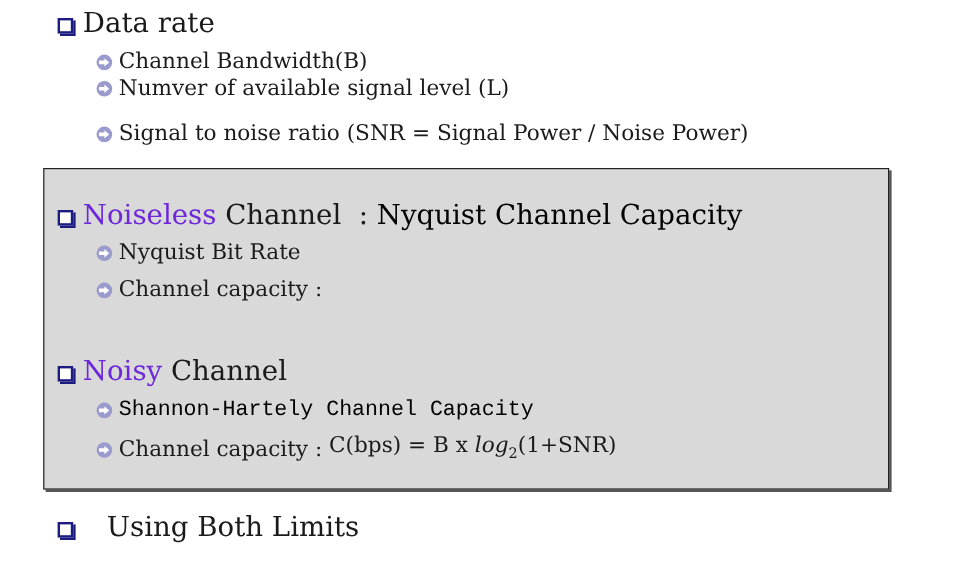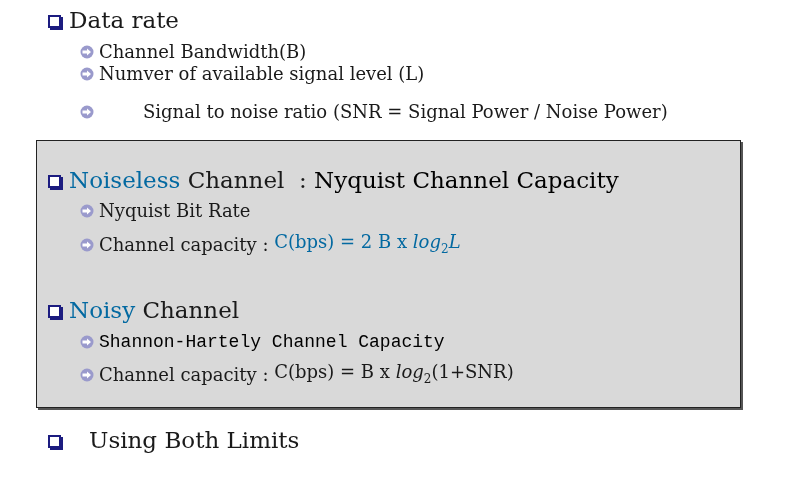--- a/index.html
+++ b/index.html
@@ -9,21 +9,21 @@
     }
     .l1 { position: absolute; left: 48px; font-size: 23px; line-height: 28px; white-space: nowrap; display: flex; align-items: center; justify-content: center; }
     .l2 { position: absolute; left: 80px; font-size: 18px; line-height: 24px; white-space: nowrap; display: flex; align-items: center; }
     .chk {
       display: inline-block; width: 13px; height: 13px; border: 2px solid #1c1c80; background: #fff;
       box-shadow: 2px 2px 0 #1c1c80; margin-right: 8px; box-sizing: border-box; position: relative; top: 1px;
     }
     .arr {
       display: inline-block; width: 14px; height: 14px; margin-right: 5px; position: relative; top: 0px;
     }
-    .red { color: #0369a1; }
+    .red { color: #6d28d9; }
     .blue { color: #000000; }
     .box {
       position: absolute; left: 36px; top: 140px; width: 703px; height: 266px;
       background: #d9d9d9; border: 1px solid #222; box-shadow: 2px 2px 0 #555;
     }
     .it { font-style: italic; }
     sub { font-size: 12px; }
   </style>
 </head>
 <body>
@@ -46,21 +46,21 @@
       <use href="#arrow-sym"></use>
     </svg>
   <span>Channel Bandwidth(B)</span>
 </div>
 <div class="l2" style="top:62px;">
   <svg class="arr">
       <use href="#arrow-sym"></use>
     </svg>
   <span>Numver of available signal level (L)</span>
 </div>
-<div class="l2" style="top:100px;gap:44px;">
+<div class="l2" style="top:100px;">
   <svg class="arr">
       <use href="#arrow-sym"></use>
     </svg>
   <span>Signal to noise ratio (SNR = Signal Power / Noise Power)</span>
 </div>
 
 <div class="box"></div>
 
 <div class="l1" style="top:166px;">
   <span class="chk"></span>
@@ -72,23 +72,20 @@
   <svg class="arr">
       <use href="#arrow-sym"></use>
     </svg>
   <span>Nyquist Bit Rate</span>
 </div>
 <div class="l2" style="top:230px;">
   <svg class="arr">
       <use href="#arrow-sym"></use>
     </svg>
   <span style="white-space:pre">Channel capacity : </span>
-  <span class="red">
-    <span style="white-space:pre">C(bps) = 2 B x </span><span class="it">log</span><sub>2</sub><span class="it">L</span>
-  </span>
 </div>
 
 <div class="l1" style="top:296px;">
   <span class="chk"></span>
   <span class="red">Noisy</span>
   <span style="white-space:pre"> Channel</span>
 </div>
 <div class="l2" style="top:330px;font-family:Liberation Mono, monospace;">
   <svg class="arr">
       <use href="#arrow-sym"></use>

